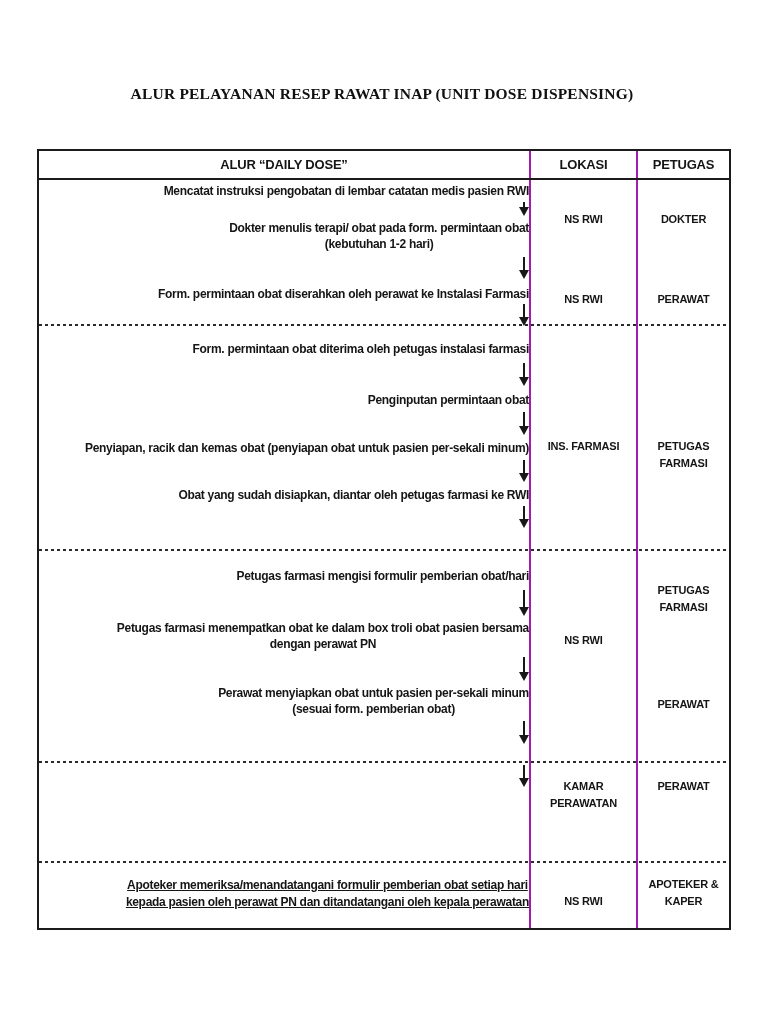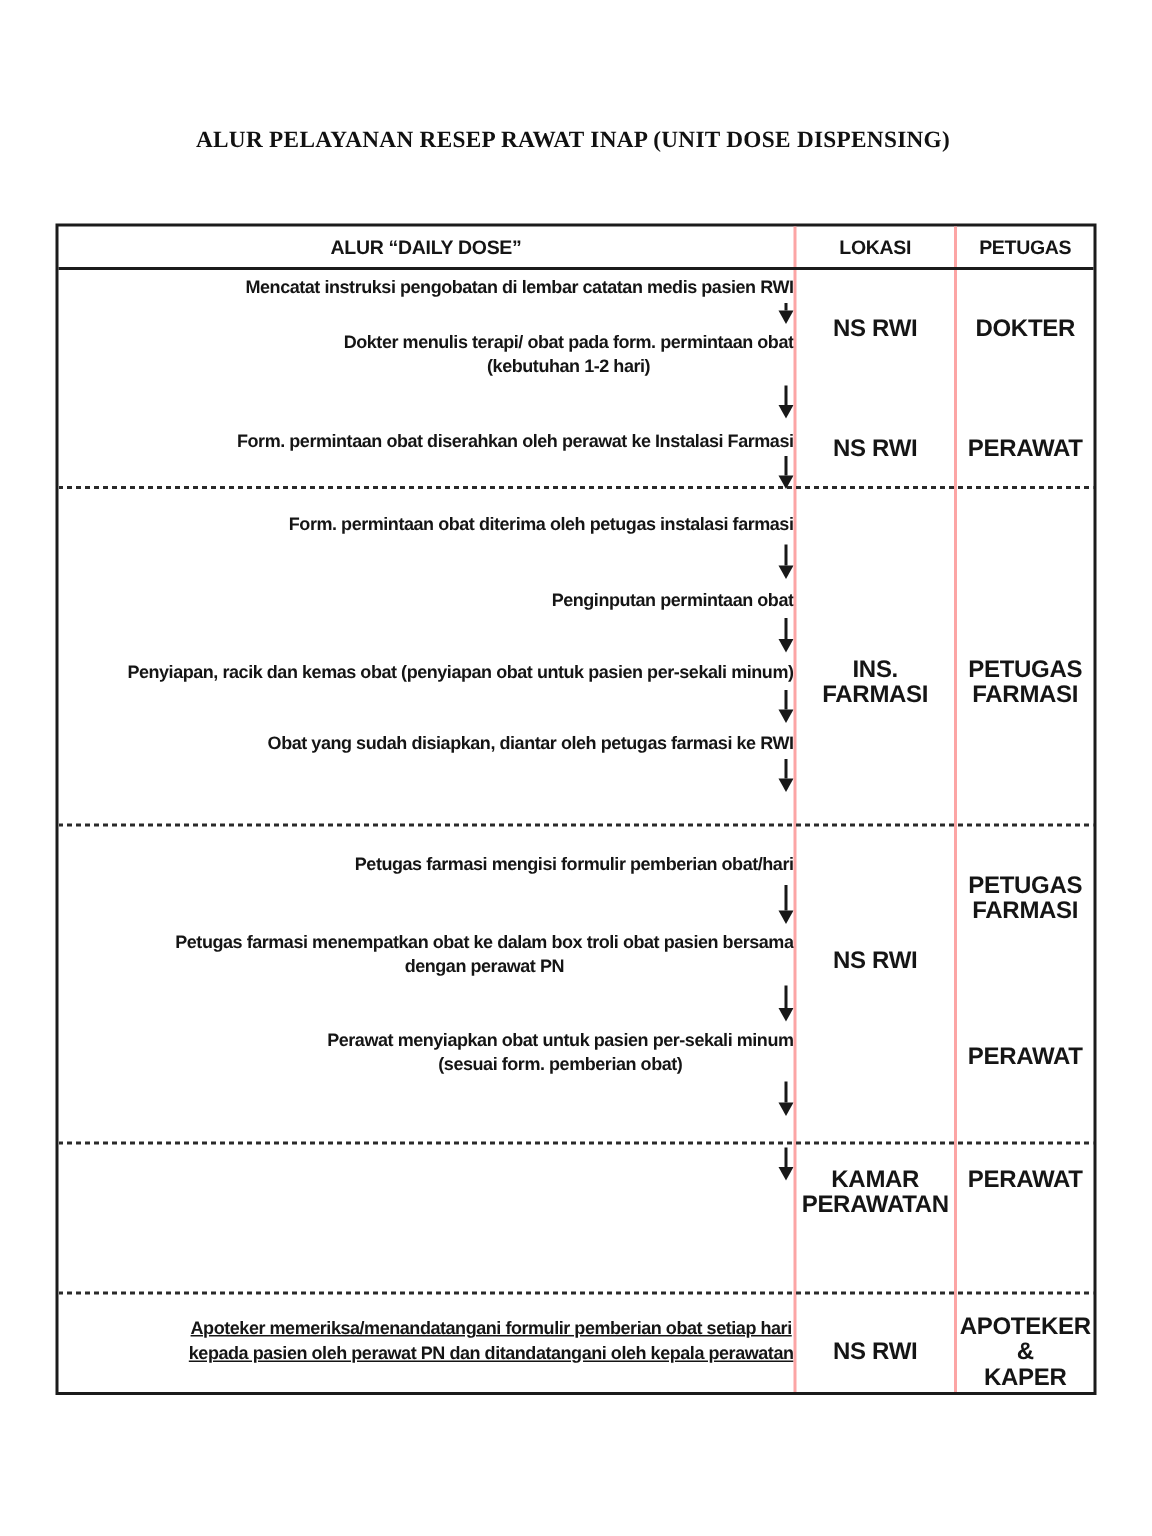--- a/index.html
+++ b/index.html
@@ -29,21 +29,21 @@
     box-sizing: border-box;
     background: #fff;
   }
   .row {
     display: grid;
     grid-template-columns: 490px 107px 93px;
     position: relative;
     box-sizing: border-box;
   }
   .cell { box-sizing: border-box; position: relative; }
-  .cell.c2, .cell.c3 { border-left: 2px solid #fca5a5; }
+  .cell.c2, .cell.c3 { border-left: 2px solid #a21caf; }
   .row.header { height: 29px; border-bottom: 2px solid #1b1b1b; }
   .row.header .cell {
     display: flex; align-items: center; justify-content: center;
     font-weight: bold; font-size: 13px; letter-spacing: -0.2px;
   }
   .row.s1 { height: 145px; }
   .row.s2 { height: 225px; }
   .row.s3 { height: 212px; }
   .row.s4 { height: 100px; }
   .row.s5 { height: 66px; text-decoration: underline; }
@@ -71,21 +71,21 @@
   .arrow .head {
     width: 0; height: 0;
     border-left: 5px solid transparent;
     border-right: 5px solid transparent;
     border-top: 9px solid #181818;
   }
   .ann {
     position: absolute; left: 0; right: 0;
     text-align: center;
     font-weight: bold;
-    font-size: 16px;
+    font-size: 11px;
     line-height: 17px;
     letter-spacing: -0.2px;
   }
   .ann span { display: block; }
   .step span { display: block; }
 </style>
 </head>
 <body>
 
 <div class="doc-title">ALUR PELAYANAN RESEP RAWAT INAP (UNIT DOSE DISPENSING)</div>

